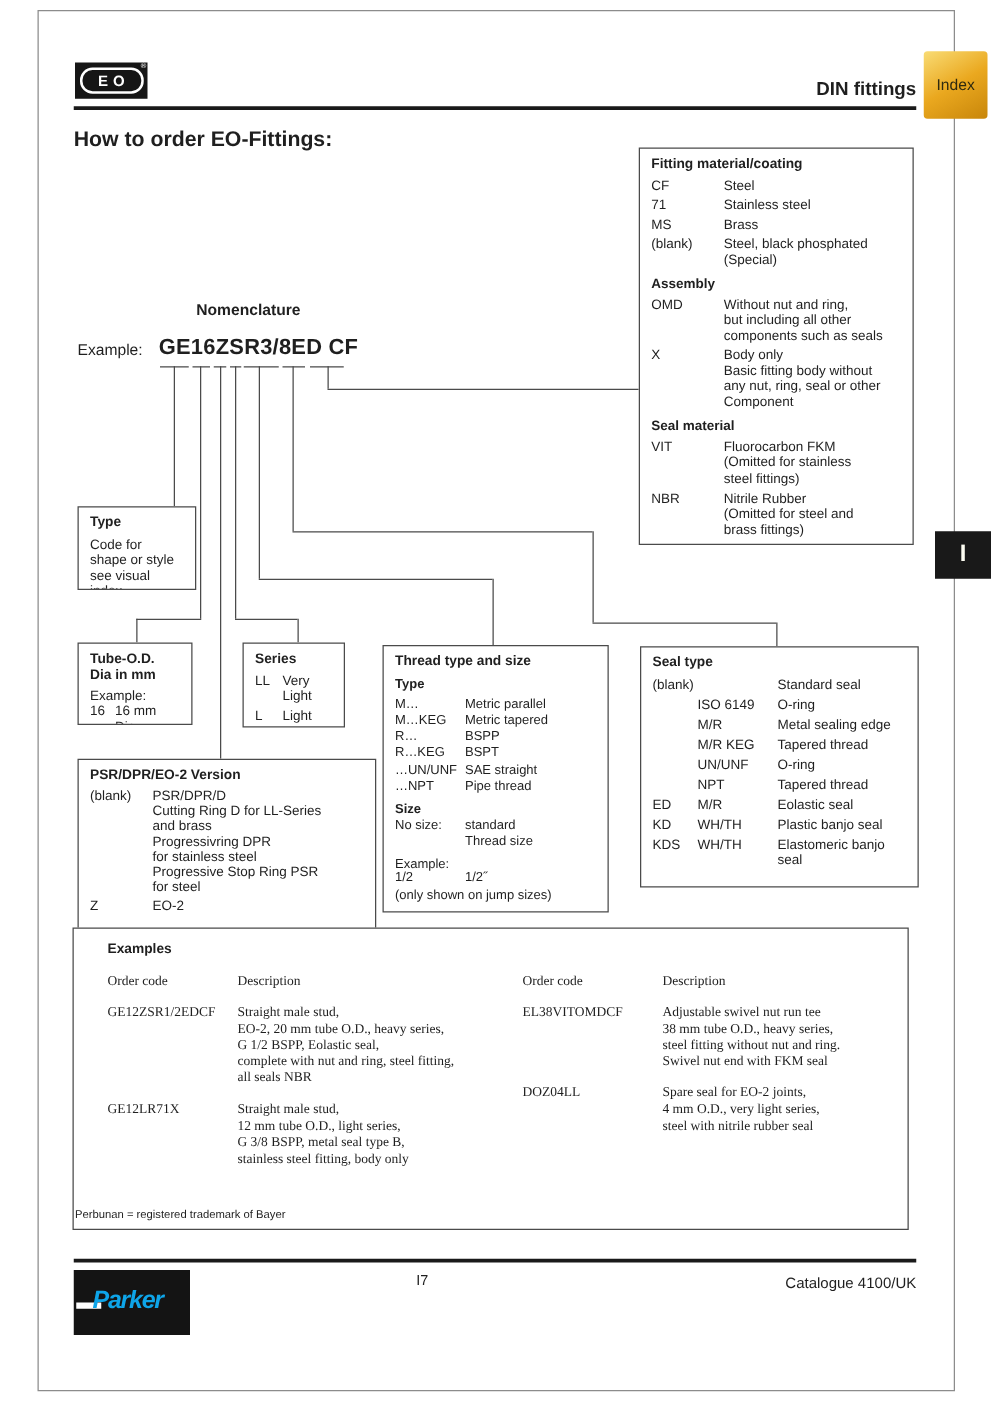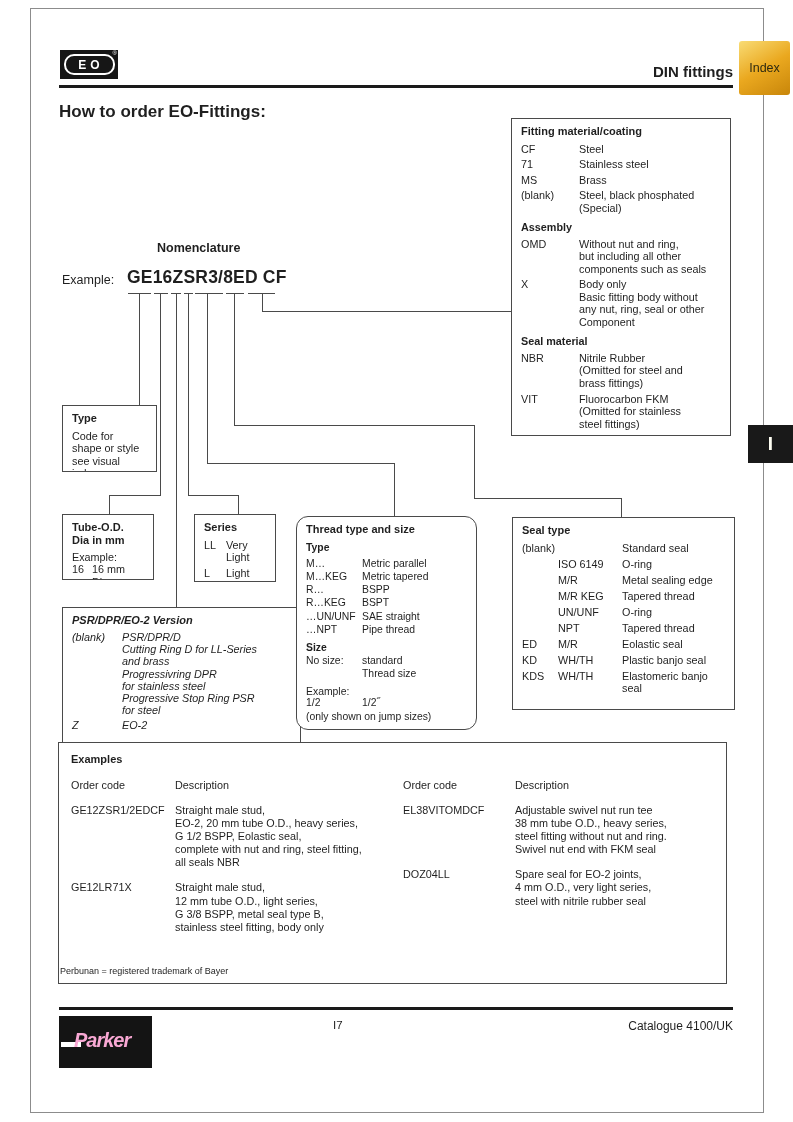--- a/index.html
+++ b/index.html
@@ -39,45 +39,45 @@
   .term{flex:0 0 58px;}
   .ml{white-space:pre-line;}
 
   .fitting-box{left:511px;top:118px;width:220px;height:318px;}
   .fitting-box .row{margin-bottom:3px;}
   .type-box{left:62px;top:405px;width:95px;height:67px;}
   .tube-box{left:62px;top:514px;width:92px;height:66px;}
   .tube-box .term{flex:0 0 20px;}
   .series-box{left:194px;top:514px;width:82px;height:68px;}
   .series-box .term{flex:0 0 22px;}
-  .version-box{left:62px;top:607px;width:239px;height:163px;line-height:1.12;font-style:italic;}
+  .version-box{left:62px;top:607px;width:239px;height:163px;line-height:1.12;}
   .version-box .term{flex:0 0 50px;}
-  .thread-box{left:296px;top:516px;width:181px;height:214px;font-size:10.4px;line-height:1.12;border-radius:12px;}
+  .thread-box{left:306px;top:516px;width:181px;height:214px;font-size:10.4px;line-height:1.12;}
   .thread-box .row{margin-bottom:1.5px;}
   .thread-box .term{flex:0 0 56px;}
   .seal-box{left:512px;top:517px;width:223px;height:193px;}
   .seal-box .row{margin-bottom:3.5px;}
   .seal-box .t1{flex:0 0 36px;}
   .seal-box .t2{flex:0 0 64px;}
 
   
-  .examples-box{left:58px;top:742px;width:669px;height:242px;padding:10px 12px;font-size:10.8px;line-height:1.22;}
+  .examples-box{left:58px;top:742px;width:669px;height:242px;padding:10px 27px;font-size:10.8px;line-height:1.22;}
   .examples-box .bt{margin-bottom:13px;}
-  .ex-cols{display:flex;}
+  .ex-cols{display:flex;font-family:Liberation Serif, serif;}
   .ex-col-left{width:332px;flex:0 0 332px;}
   .ex-col-right{flex:1;}
   .ex-head{display:flex;margin-bottom:11px;}
   .ex-entry{display:flex;margin-bottom:12px;}
   .ex-code-col{flex:0 0 104px;}
   .ex-col-right .ex-code-col{flex:0 0 112px;}
   .footnote{position:absolute;left:60px;top:966px;font-size:9px;}
 
   
   .rule-bottom{position:absolute;left:59px;top:1007px;width:674px;height:3px;background:#1a1a1a;}
-  .parker{position:absolute;left:59px;top:1016px;width:93px;height:52px;background:#141414;color:#f9a8d4;overflow:hidden;}
+  .parker{position:absolute;left:59px;top:1016px;width:93px;height:52px;background:#141414;color:#0ea5e9;overflow:hidden;}
   .parker-dash{position:absolute;left:2px;top:26px;width:20px;height:5px;background:#fff;}
   .parker-text{position:absolute;left:15px;top:13px;font-weight:700;font-style:italic;font-size:20px;letter-spacing:-1px;}
   .pagenum{position:absolute;left:333px;top:1019px;width:120px;text-align:left;font-size:11.5px;}
   .catalogue{position:absolute;right:60px;top:1019px;font-size:12px;}
 </style>
 </head>
 <body>
 
 <div class="page">
   <div class="page-border"></div>
@@ -155,30 +155,30 @@
       </div>
     <div class="row">
         <span class="term">X</span>
         <span class="ml">Body only
 Basic fitting body without
 any nut, ring, seal or other
 Component</span>
       </div>
     <div class="sec">Seal material</div>
     <div class="row">
+        <span class="term">VIT</span>
+        <span class="ml">Fluorocarbon FKM
+(Omitted for stainless
+steel fittings)</span>
+      </div>
+    <div class="row">
         <span class="term">NBR</span>
         <span class="ml">Nitrile Rubber
 (Omitted for steel and
 brass fittings)</span>
-      </div>
-    <div class="row">
-        <span class="term">VIT</span>
-        <span class="ml">Fluorocarbon FKM
-(Omitted for stainless
-steel fittings)</span>
       </div>
   </div>
 
   <div class="box type-box">
     <div class="bt">Type</div>
     <div class="ml">Code for
 shape or style
 see visual index</div>
   </div>
 

